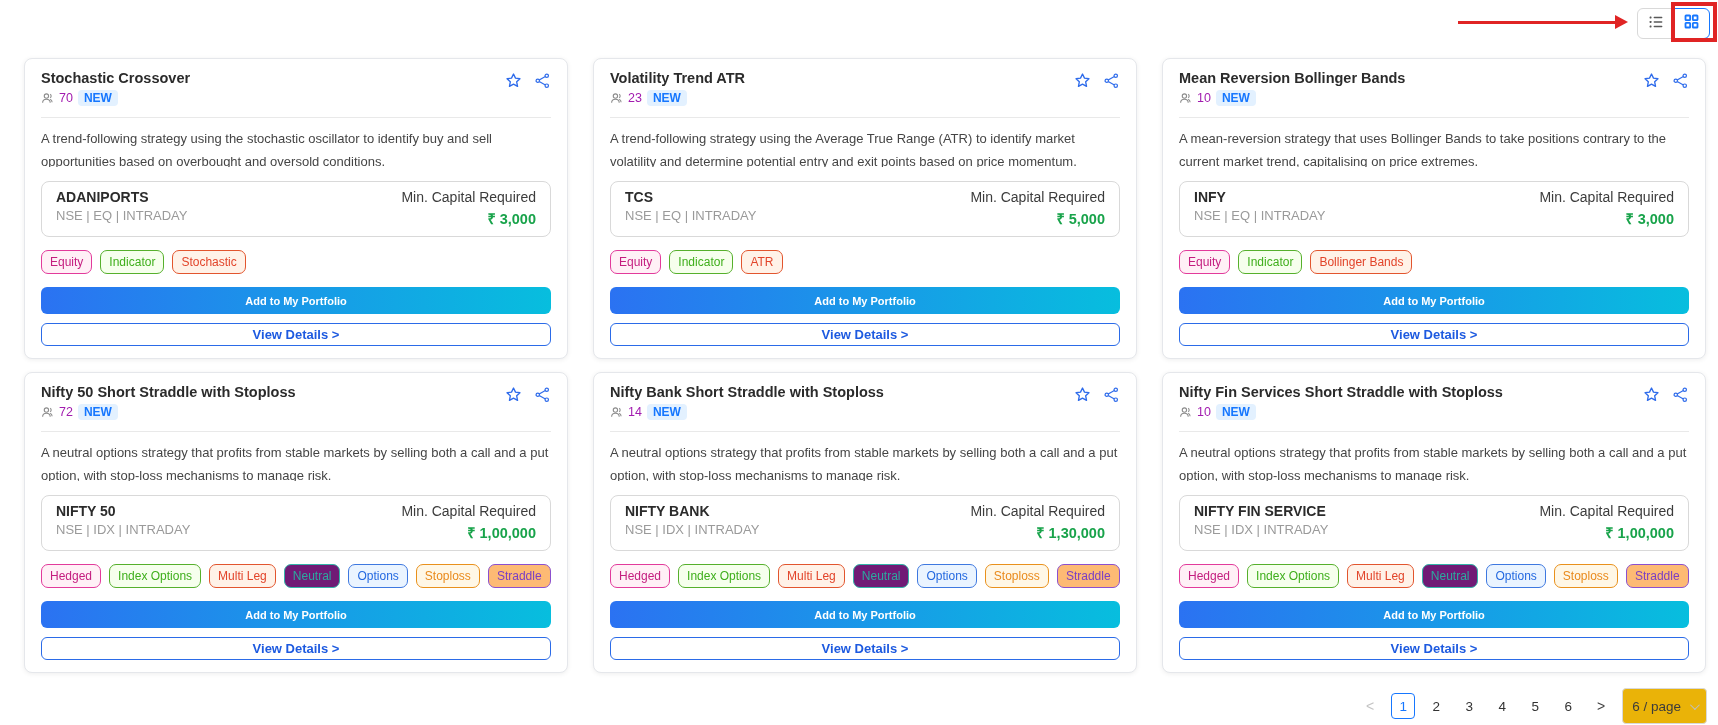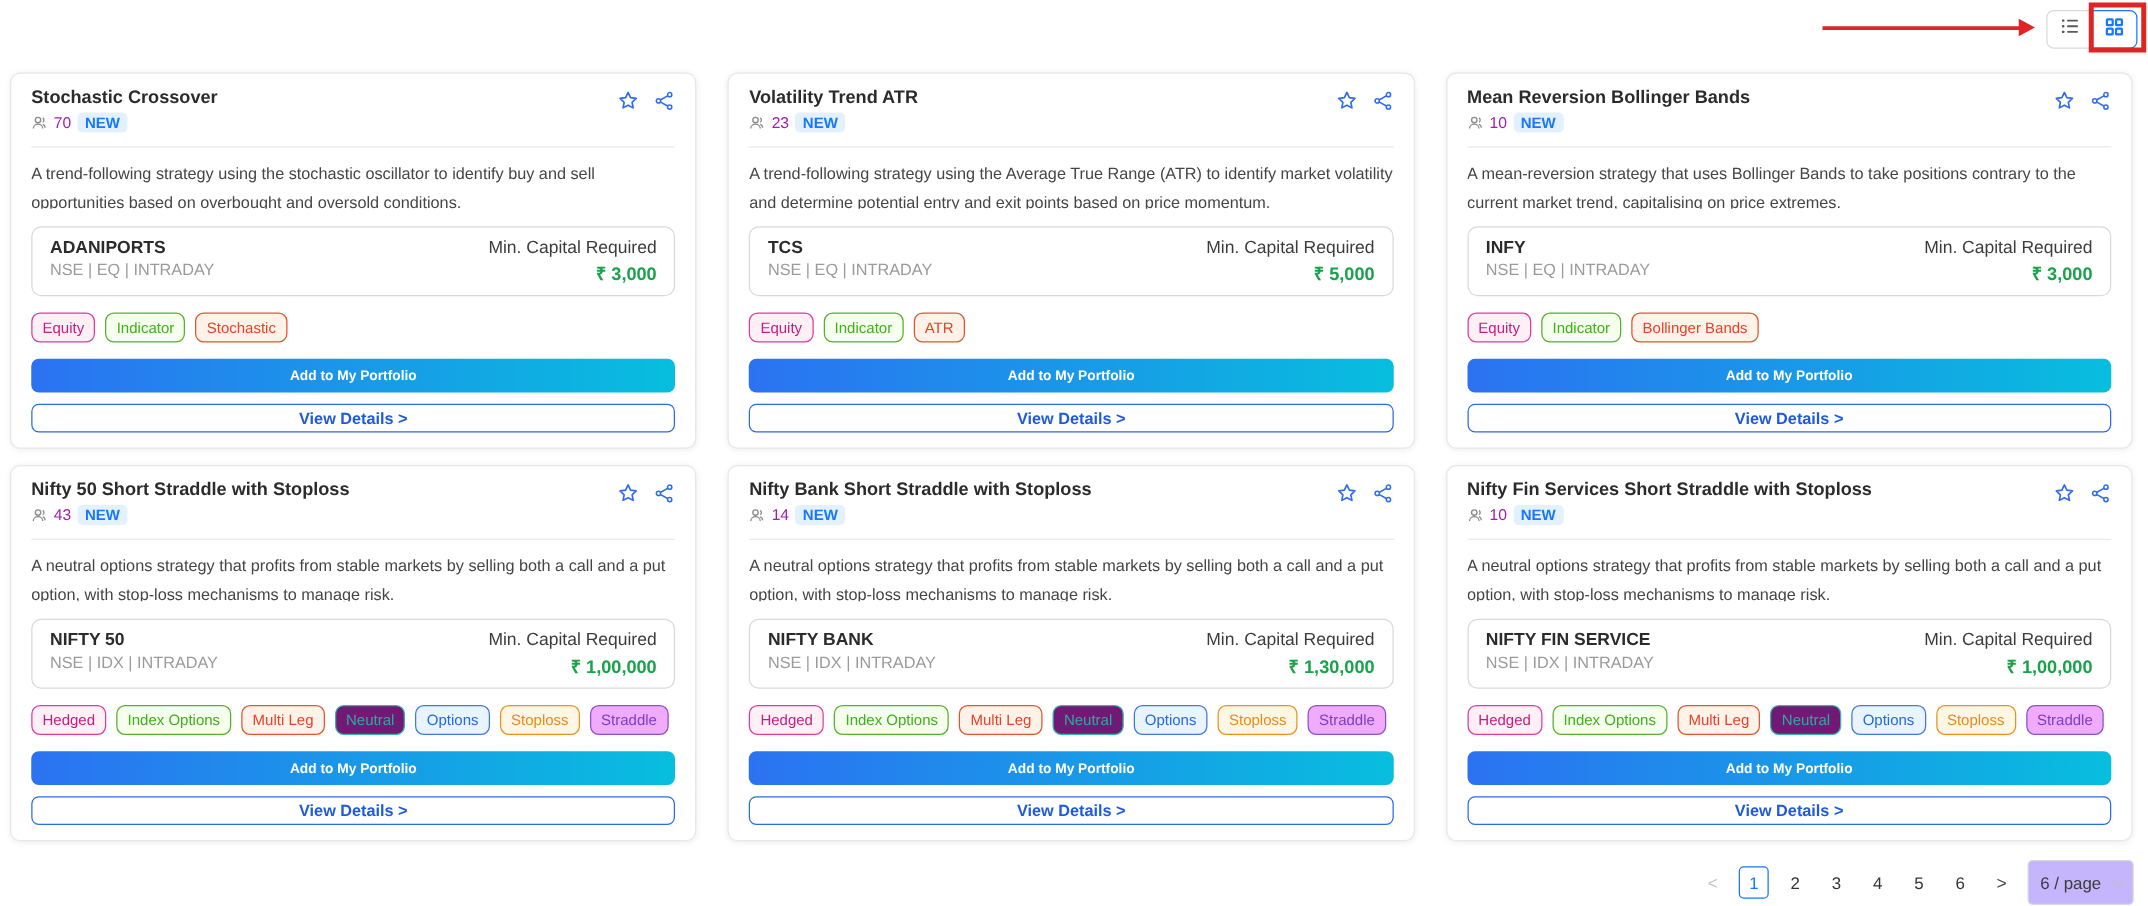--- a/index.html
+++ b/index.html
@@ -38,21 +38,21 @@
   }
   .annot-box {
     position: absolute; top: 2px; left: 1671px;
     width: 46px; height: 40px;
     border: 4px solid #e02424;
     pointer-events: none; z-index: 2;
   }
 
   
   .grid-wrap {
-    position: absolute; top: 58px; left: 8px; right: 12px;
+    position: absolute; top: 58px; left: 24px; right: 12px;
     display: grid;
     grid-template-columns: repeat(3, 1fr);
     gap: 13px 25px;
   }
   .card {
     height: 301px;
     background: #fff;
     border: 1px solid #e5e7eb;
     border-radius: 8px;
     box-shadow: 0 1px 5px rgba(0,0,0,0.07);
@@ -94,21 +94,21 @@
     font-size: 12px; line-height: 1;
     padding: 5px 8px; border-radius: 7px;
     border: 1px solid; white-space: nowrap;
   }
   .tag.magenta { color: #c41d7f; background: #fff0f6; border-color: #e23a9b; }
   .tag.green   { color: #3faf1c; background: #f6ffed; border-color: #56b02c; }
   .tag.volcano { color: #e2442a; background: #fff2e8; border-color: #e2552e; }
   .tag.cyan    { color: #2bab9f; background: #701a75; border-color: #34b3a8; }
   .tag.blue    { color: #2469e0; background: #eaf4ff; border-color: #3e78e0; }
   .tag.orange  { color: #e98a1c; background: #fff7e6; border-color: #e9911c; }
-  .tag.purple  { color: #7b3fc4; background: #f0abfc; border-color: #8b50cf; }
+  .tag.purple  { color: #7b3fc4; background: #fdba74; border-color: #8b50cf; }
 
   .add-btn {
     margin-top: 13px; height: 31px; width: 100%;
     border: none; border-radius: 6px;
     background: linear-gradient(90deg, #2b72f2 0%, #07bede 100%);
     color: #fff; font-size: 11px; font-weight: bold;
     font-family: Liberation Sans, sans-serif;
     cursor: pointer;
   }
   .details-btn {
@@ -134,21 +134,21 @@
   .pg-prev { color: #c4c4c4; cursor: default; font-size: 14px; }
   .pg-next { color: #444; font-size: 14px; }
   .pg-num.active {
     border: 1px solid #1677ff; border-radius: 4px; color: #1677ff;
     background: #fff;
   }
   .pg-size {
     height: 27px; padding: 17px 9px;
     border: 1px solid #d9d9d9; border-radius: 4px;
     display: flex; align-items: center; gap: 9px;
-    color: #3c3c3c; cursor: pointer; background: #c4b5fd;
+    color: #3c3c3c; cursor: pointer; background: #eab308;
   }
   .chev-down {
     width: 7px; height: 7px;
     border-right: 1.6px solid #bfbfbf;
     border-bottom: 1.6px solid #bfbfbf;
     transform: rotate(45deg) translateY(-2px);
   }
 </style>
 </head>
 <body>
@@ -352,21 +352,21 @@
       <div>
         <div class="card-title">Nifty 50 Short Straddle with Stoploss</div>
         <div class="card-meta">
           <span style="display:inline-flex;">
             <svg width="13" height="13" viewBox="0 0 24 24" fill="none" stroke="#8c8c8c" stroke-width="2">
               <circle cx="10" cy="7.5" r="4"></circle>
                 <path d="M3 20c0-3.8 3.1-6.5 7-6.5s7 2.7 7 6.5"></path>
                 <path d="M17 4.2a4 4 0 0 1 0 6.6M20.5 19c0-2.6-1.4-4.6-3.5-5.6"></path>
             </svg>
           </span>
-          <span class="subs-count">43</span>
+          <span class="subs-count">72</span>
           <span class="new-badge">NEW</span>
         </div>
       </div>
       <div class="head-icons">
         <span class="ic">
           <svg width="17" height="17" viewBox="0 0 24 24" fill="none" stroke="#2f6ceb" stroke-width="1.9" stroke-linejoin="round">
             <path d="M12 2.8l2.8 5.9 6.3.8-4.6 4.4 1.2 6.3L12 17.1l-5.7 3.1 1.2-6.3L2.9 9.5l6.3-.8z"></path>
           </svg>
         </span>
         <span class="ic">

